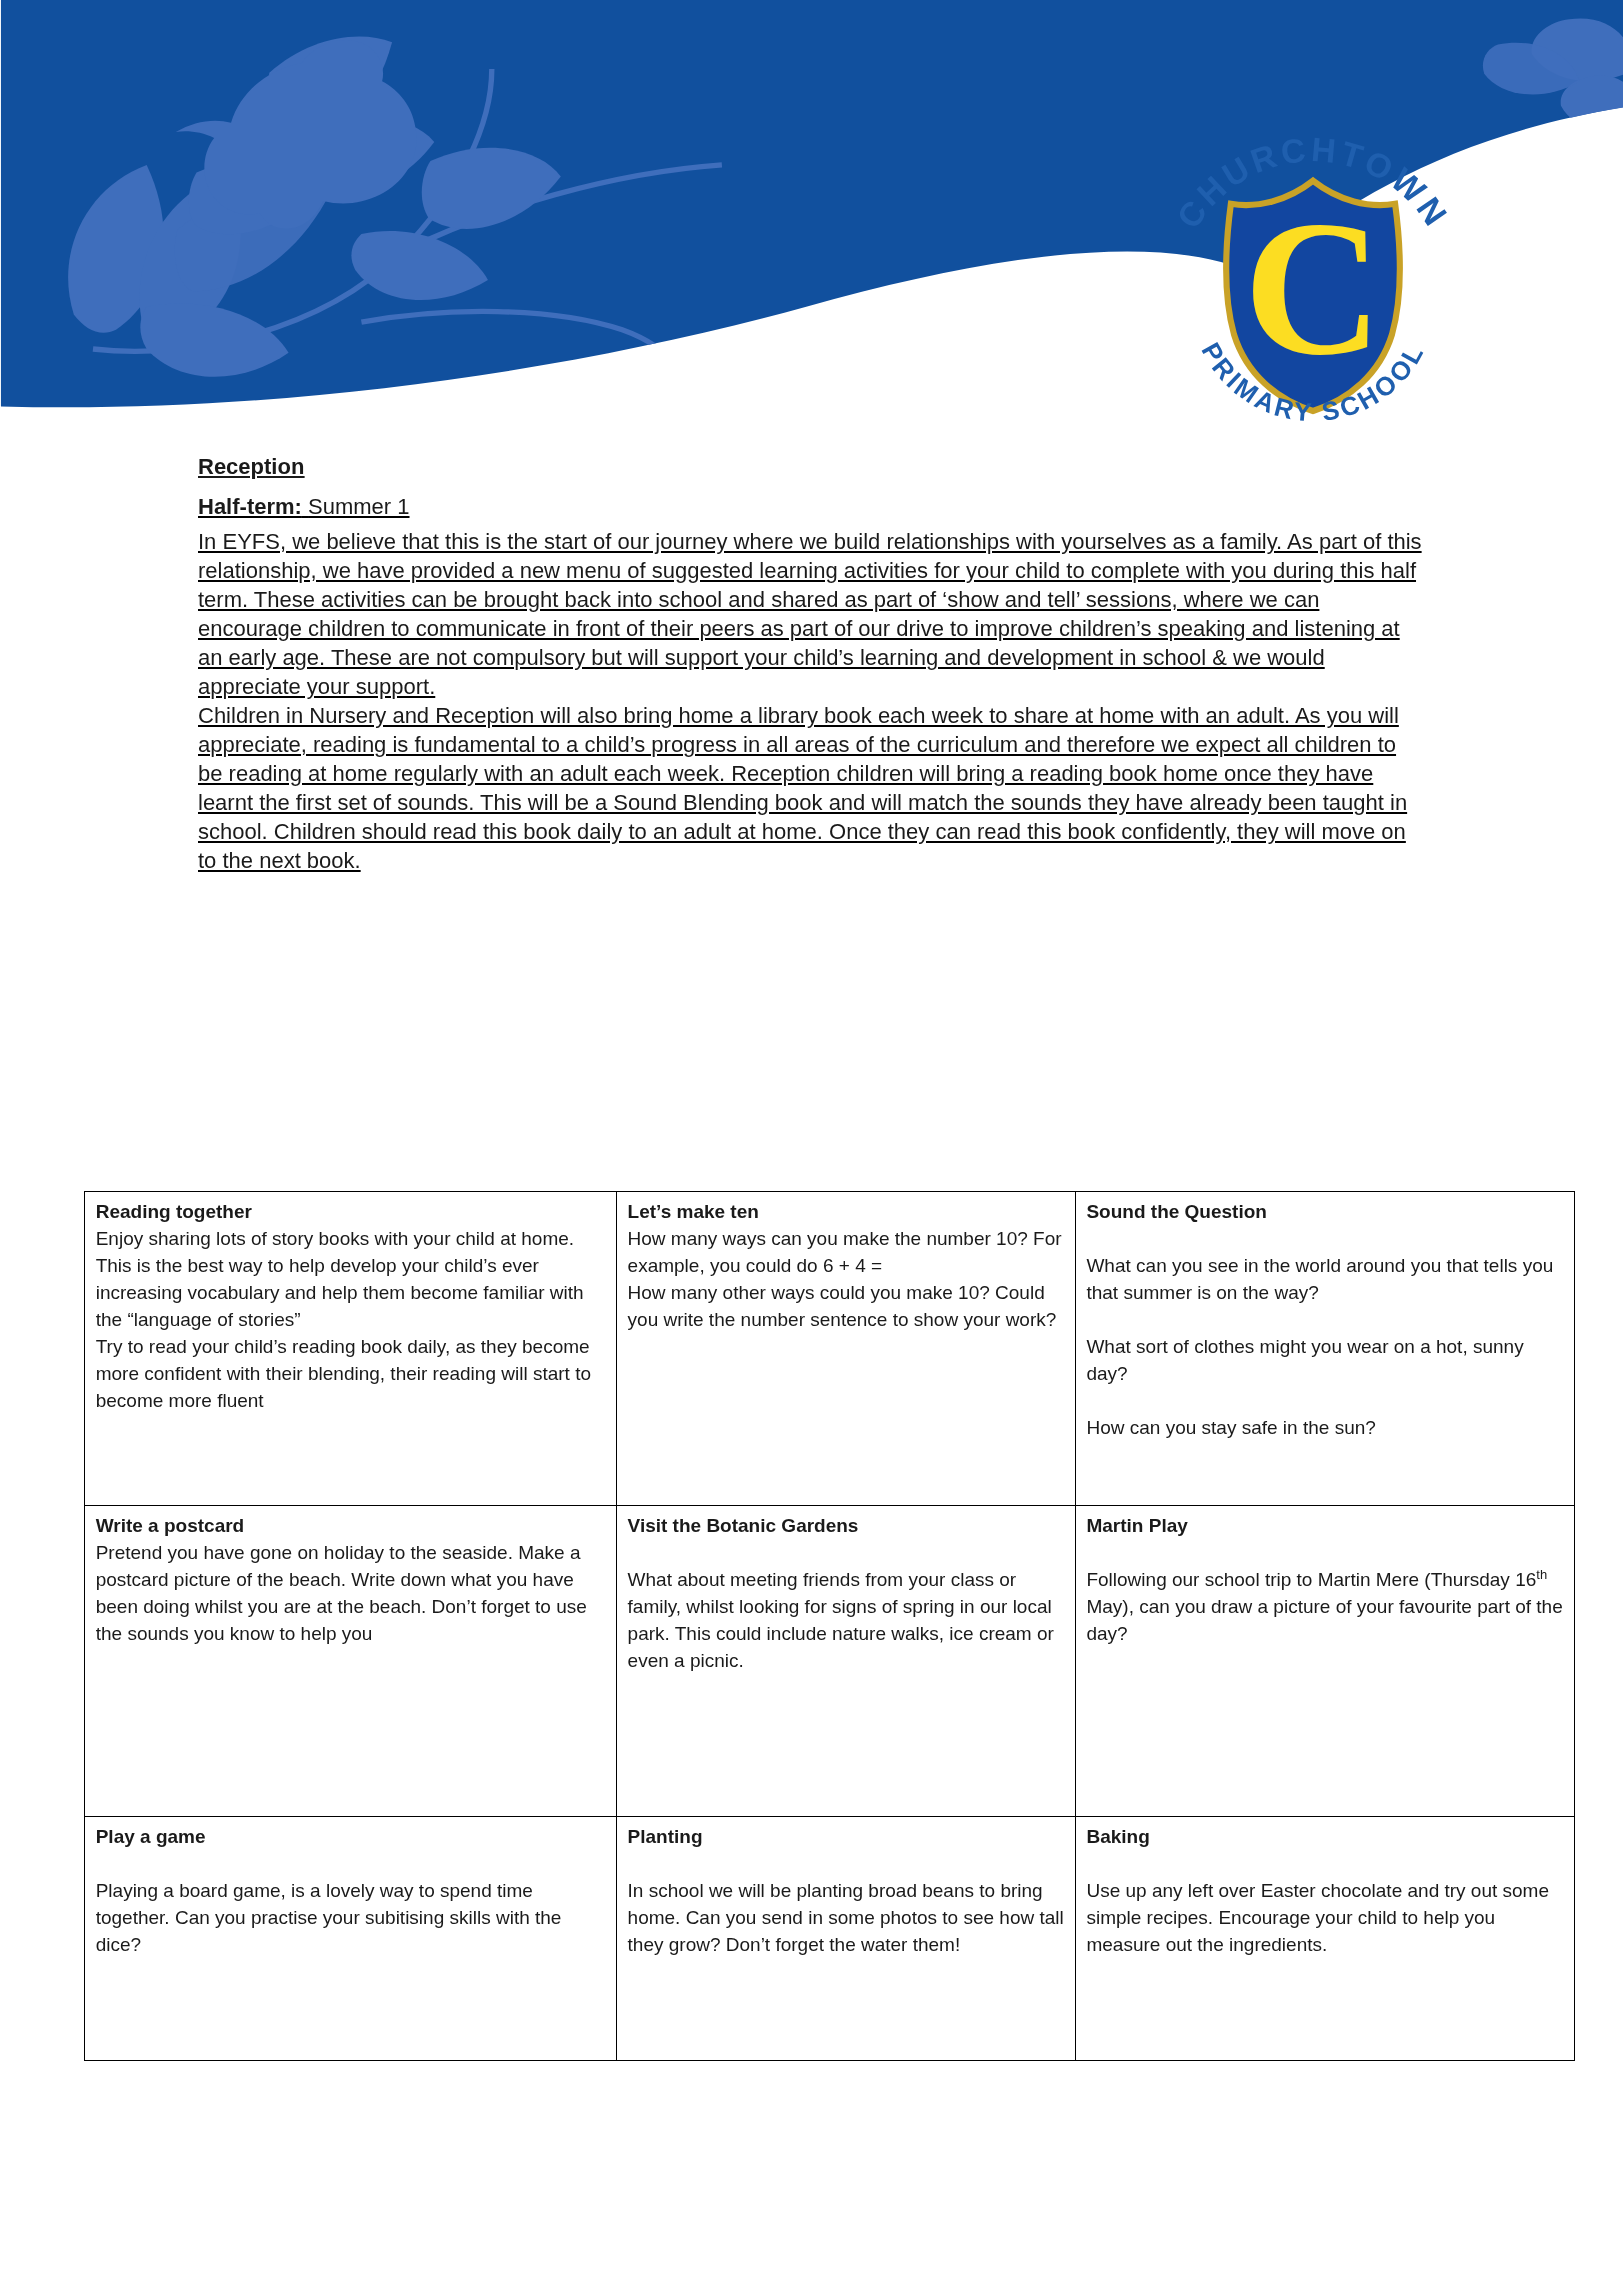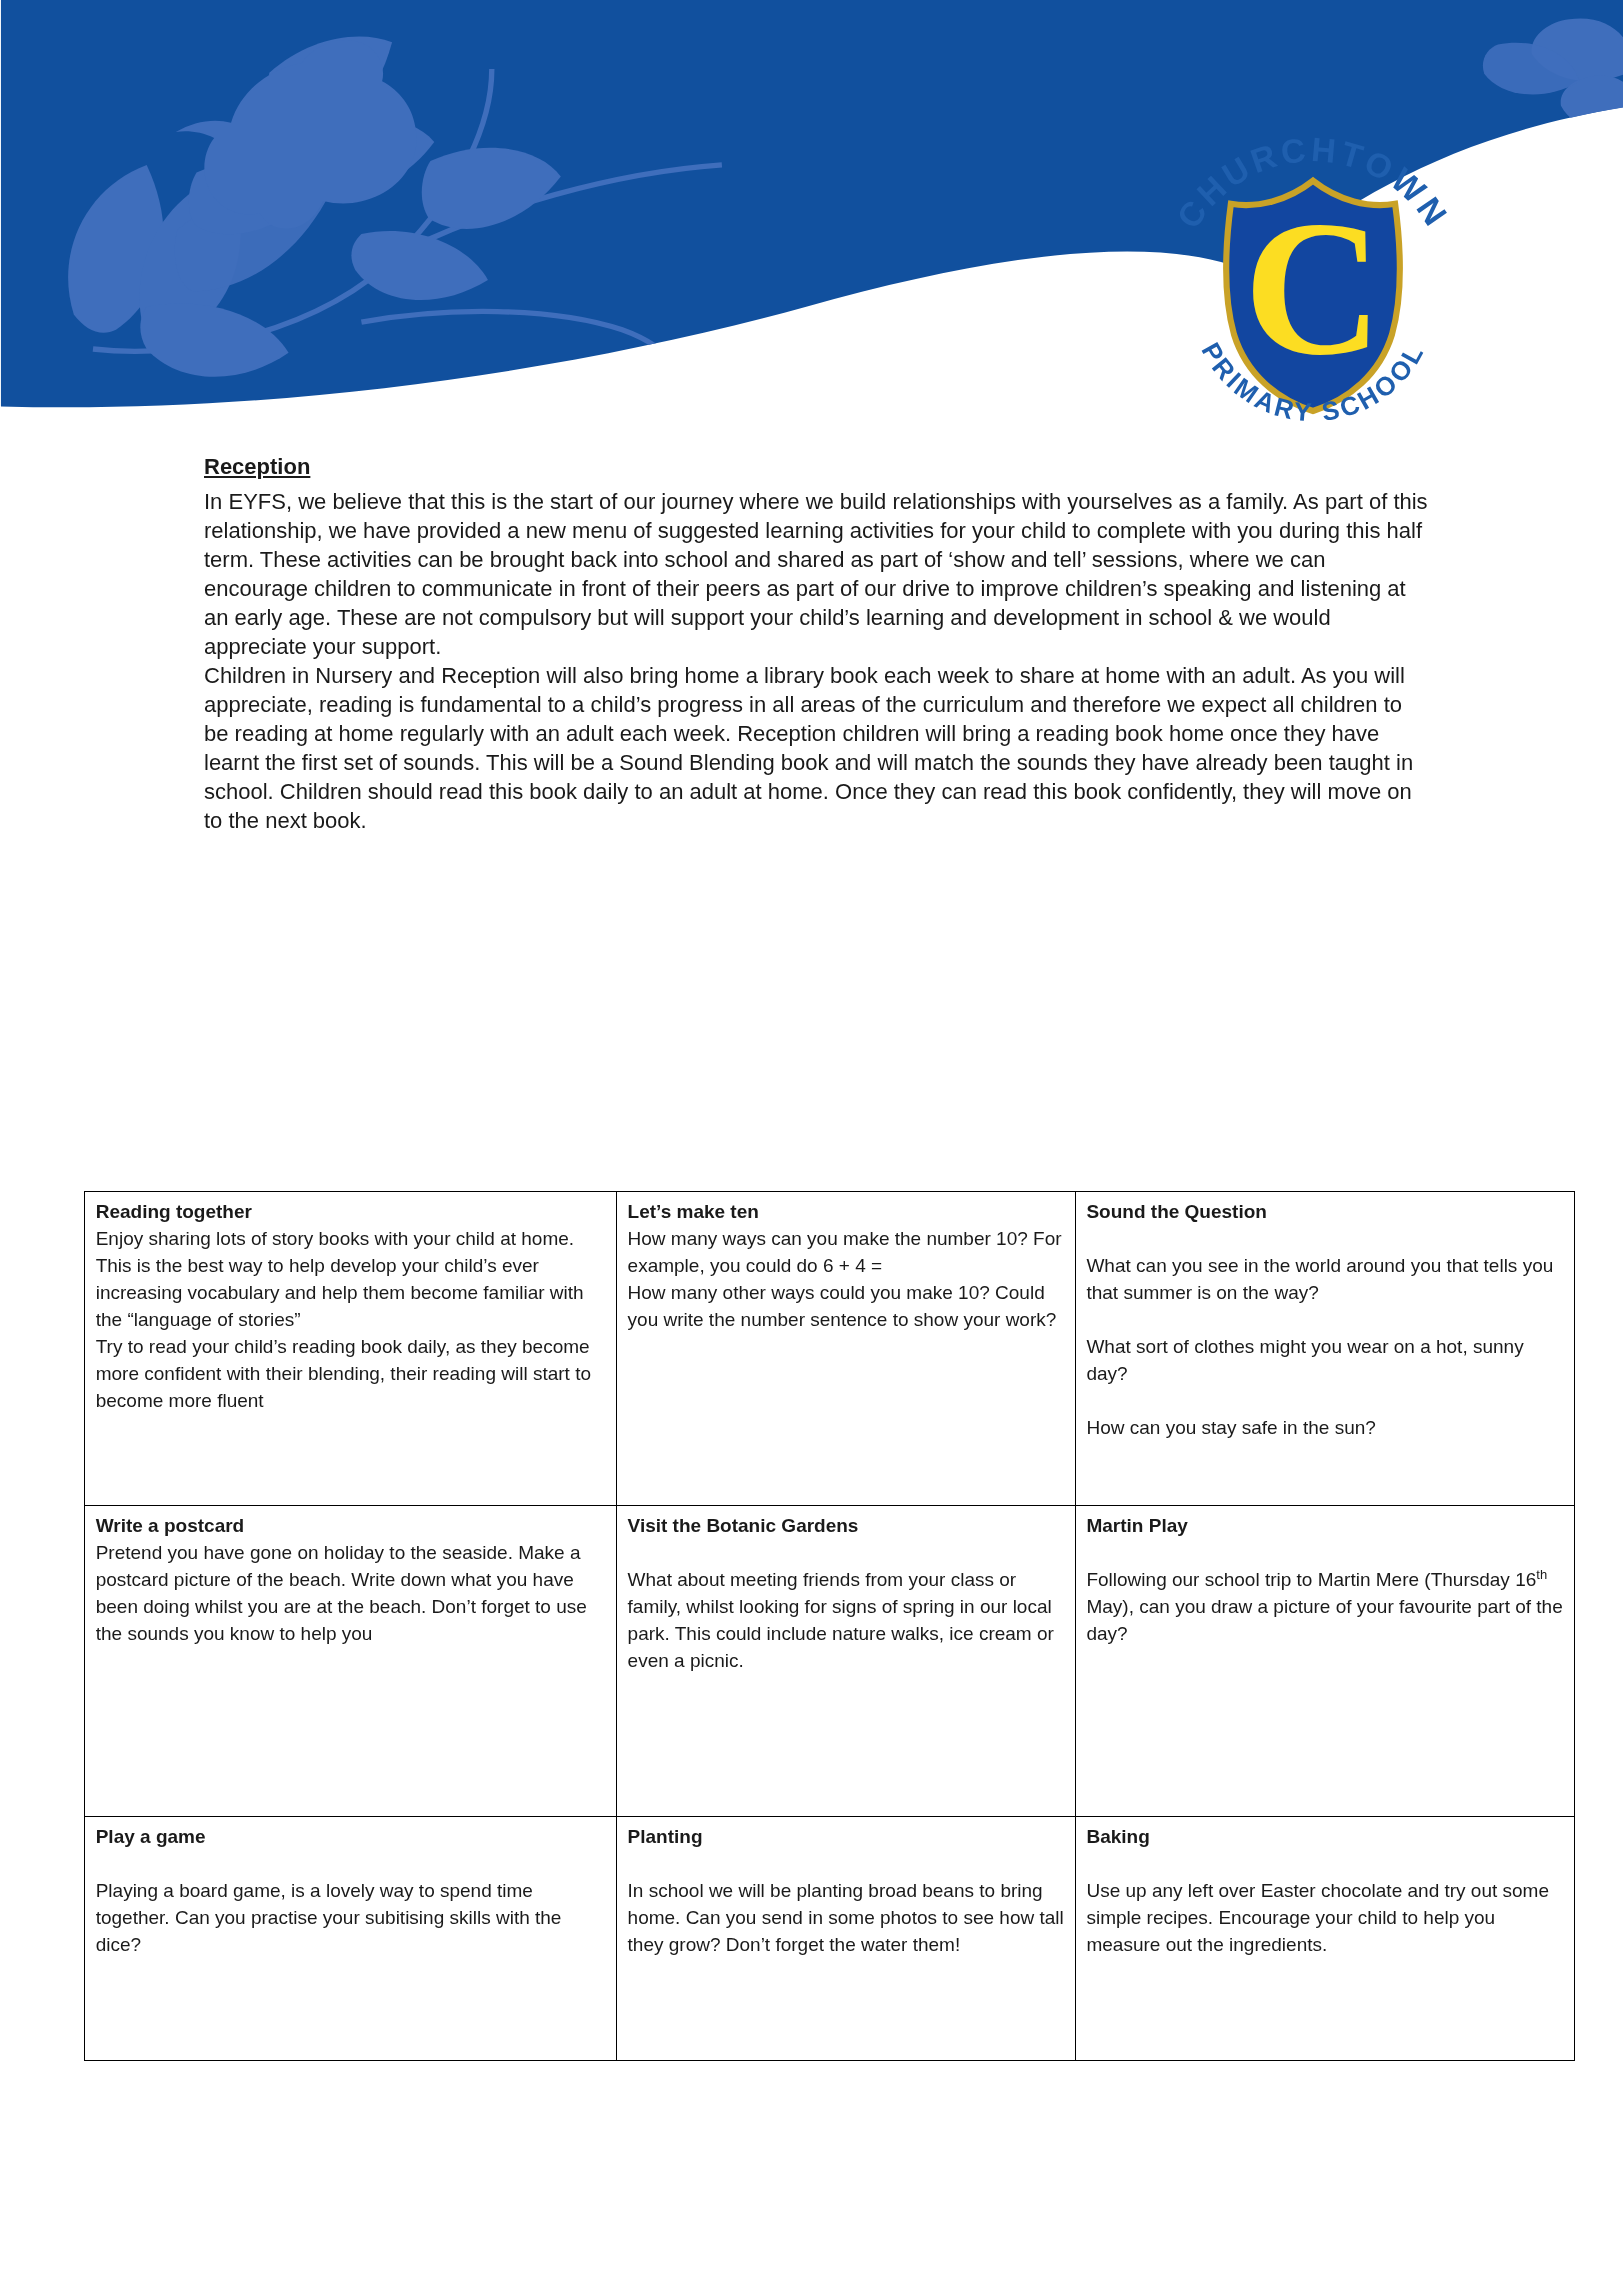--- a/index.html
+++ b/index.html
@@ -37,23 +37,24 @@
     left: 1148px;
     top: 104px;
     width: 330px;
     height: 330px;
   }
   .logo svg { display:block; width:330px; height:330px; }
 
   
   .doc {
     position: absolute;
-    left: 204px;
+    left: 198px;
     top: 447px;
     width: 1228px;
+    text-decoration: underline;
   }
   .line-head {
     font-size: 22px;
     line-height: 40px;
     color: #1a1a1a;
   }
   .line-head b { font-weight: bold; }
   .u { text-decoration: underline; font-weight: bold; }
 
   p.para {
@@ -191,20 +192,23 @@
     <text font-family="'Liberation Sans', sans-serif" font-size="34" font-weight="bold" fill="#1f5fae" letter-spacing="4">
       <textPath href="#arcBot" startOffset="50%" text-anchor="middle">PRIMARY SCHOOL</textPath>
     </text>
   </svg>
 </div>
 
 <div class="doc">
   <div class="line-head">
     <span class="u">Reception</span>
   </div>
+  <div class="line-head">
+    <b>Half-term:</b><span> </span><span>Summer 1</span>
+  </div>
   <p class="para">In EYFS, we believe that this is the start of our journey where we build relationships with yourselves as a family. As part of this relationship, we have provided a new menu of suggested learning activities for your child to complete with you during this half term. These activities can be brought back into school and shared as part of ‘show and tell’ sessions, where we can encourage children to communicate in front of their peers as part of our drive to improve children’s speaking and listening at an early age. These are not compulsory but will support your child’s learning and development in school &amp; we would appreciate your support.</p>
   <p class="para">Children in Nursery and Reception will also bring home a library book each week to share at home with an adult. As you will appreciate, reading is fundamental to a child’s progress in all areas of the curriculum and therefore we expect all children to be reading at home regularly with an adult each week. Reception children will bring a reading book home once they have learnt the first set of sounds. This will be a Sound Blending book and will match the sounds they have already been taught in school. Children should read this book daily to an adult at home. Once they can read this book confidently, they will move on to the next book.</p>
   <p class="spacer"></p>
 </div>
 
 <div class="tbl-wrap">
   <table class="menu">
     <tbody>
       <tr class="rowh1">
         <td class="c1">

